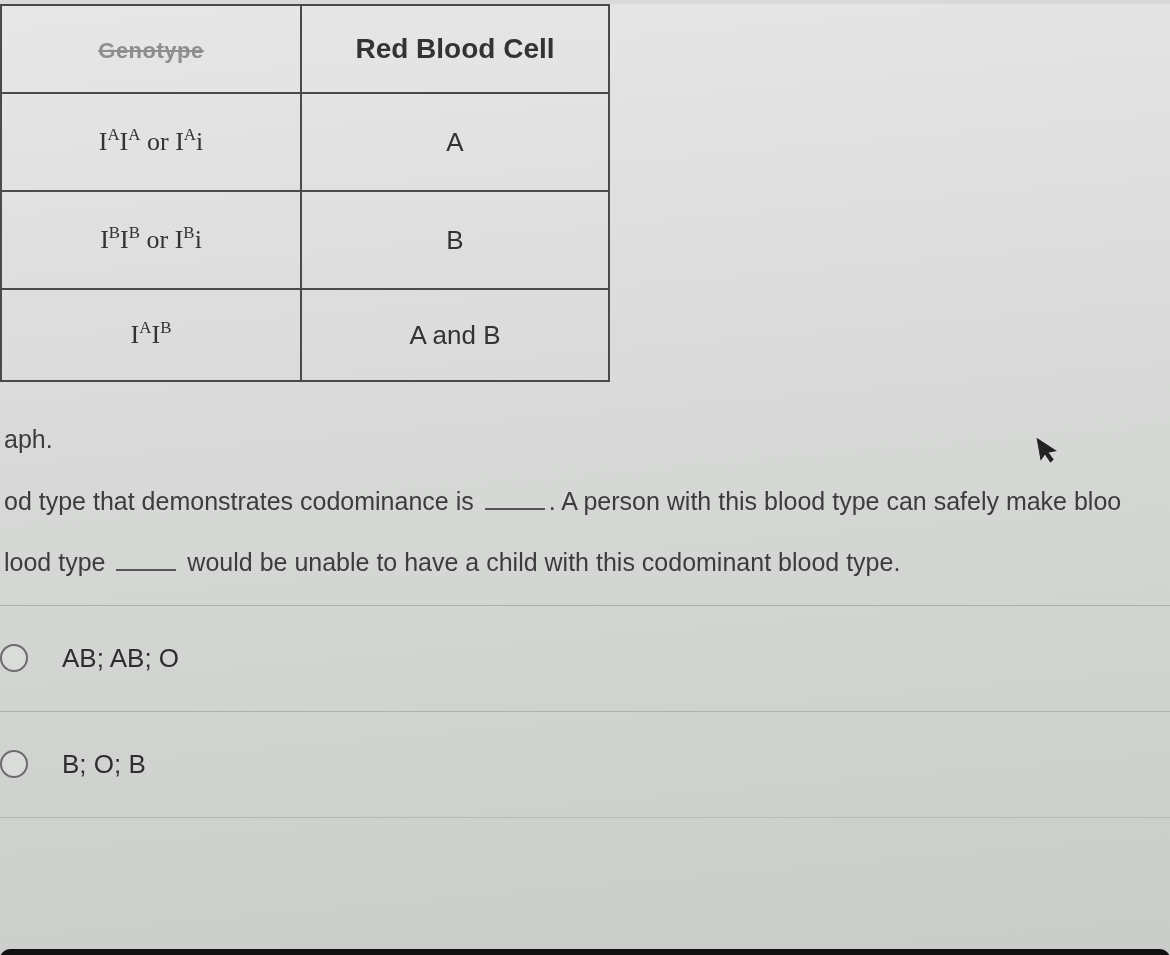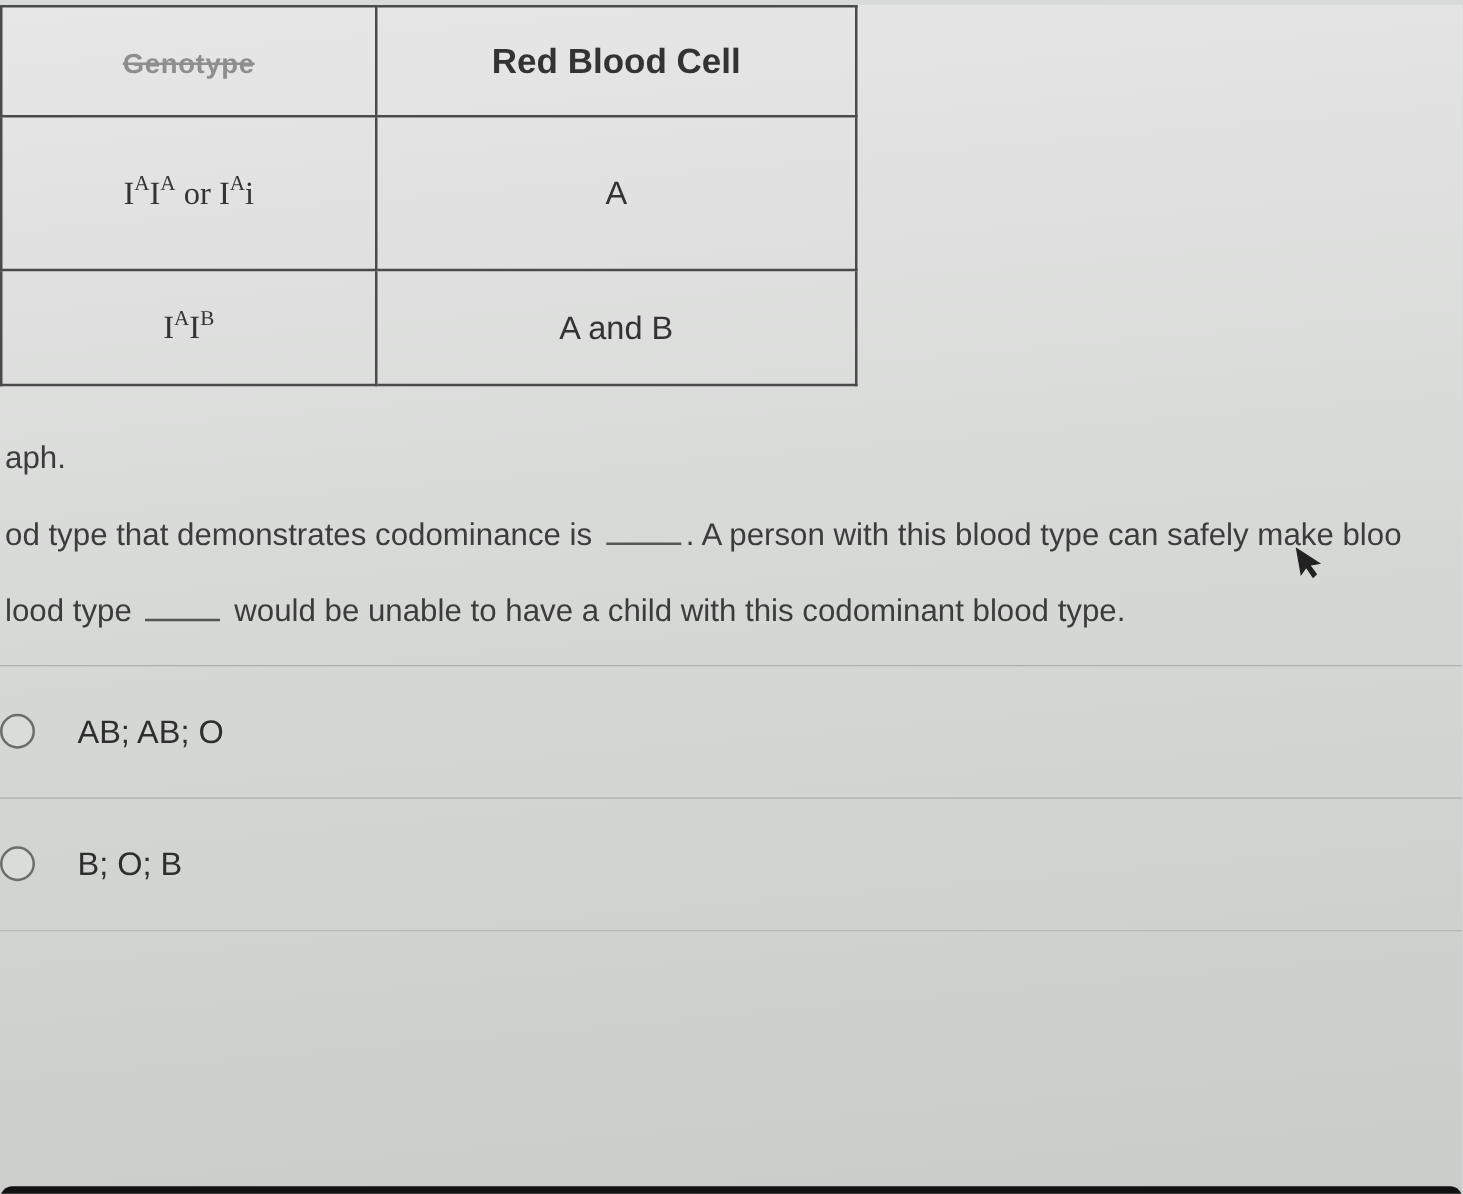--- a/index.html
+++ b/index.html
@@ -32,23 +32,23 @@
     vertical-align: middle;
     font-size: 26px;
     color: #333;
     background: transparent;
   }
   table.blood th {
     font-weight: 700;
     font-size: 28px;
   }
   .col-geno { width: 300px; }
-  .col-cell { width: 384px; margin-top: 12px; }
+  .col-cell { width: 308px; margin-top: 12px; }
   .row-head { height: 88px; }
-  .row-body { height: 123px; margin-top: 12px; }
+  .row-body { height: 98px; margin-top: 12px; }
   .row-body2 { height: 92px; border-radius: 15px; }
   .header-geno {
     color: #8e8e8e;
     font-weight: 600;
     font-size: 22px;
     text-decoration: line-through;
     letter-spacing: 0.5px;
   }
   .sup { font-size: 0.65em; position: relative; top: -0.6em; }
   .geno { font-family: "Times New Roman", serif; font-size: 28px; }
@@ -120,20 +120,24 @@
         <tr class="row-head">
       <th class="col-geno">
         <span class="header-geno">Genotype</span>
       </th>
       <th class="col-cell">Red Blood Cell</th>
     </tr>
     <tr class="row-body">
       <td class="geno">I<span class="sup">A</span>I<span class="sup">A</span> or I<span class="sup">A</span>i</td>
       <td>A</td>
     </tr>
+    <tr class="row-body">
+      <td class="geno">I<span class="sup">B</span>I<span class="sup">B</span> or I<span class="sup">B</span>i</td>
+      <td>B</td>
+    </tr>
     <tr class="row-body2">
       <td class="geno">I<span class="sup">A</span>I<span class="sup">B</span></td>
       <td>A and B</td>
     </tr>
   </tbody>
     </table>
 
   <div class="text-block">
     <p>aph.</p>
     <p>

